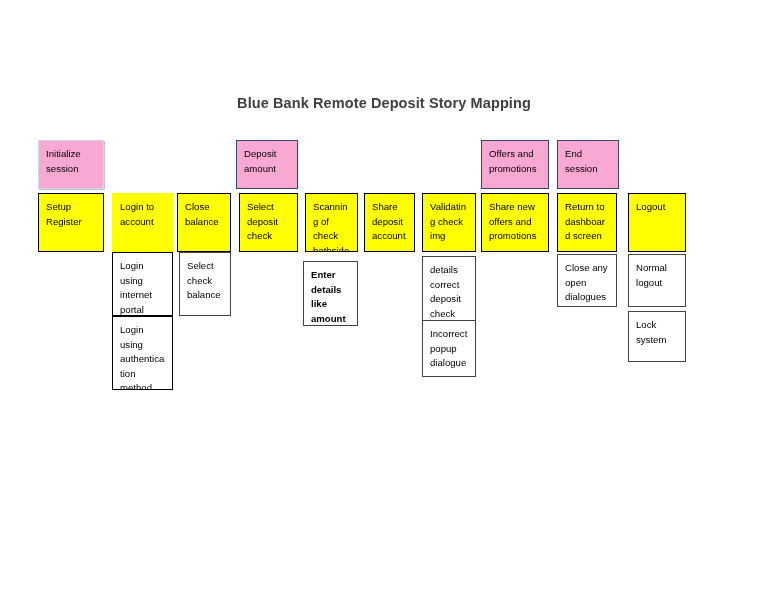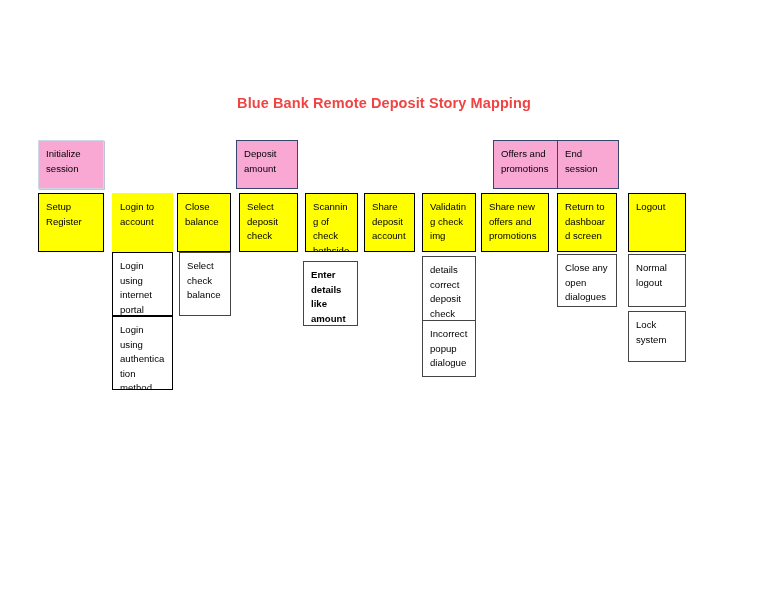--- a/index.html
+++ b/index.html
@@ -26,21 +26,21 @@
 
   .title {
     position: absolute;
     left: 0;
     top: 95px;
     width: 768px;
     text-align: center;
     font-size: 14.5px;
     font-weight: bold;
     letter-spacing: 0.1px;
-    color: #ef4444;
+    color: #404040;
   }
 
   .card {
     position: absolute;
     box-sizing: border-box;
     font-size: 9.6px;
     line-height: 14.6px;
     padding: 6px 6px 4px 7px;
     overflow: hidden;
     word-wrap: break-word;
@@ -81,21 +81,21 @@
   <div class="title">Blue Bank Remote Deposit Story Mapping</div>
 
   <div class="card card-blue soft" style="left:38px; top:140px; width:66px; height:49px;">
     <span>Initialize session</span>
   </div>
 
   <div class="card card-blue" style="left:236px; top:140px; width:62px; height:49px;">
     <span>Deposit amount</span>
   </div>
 
-  <div class="card card-blue" style="left:481px; top:140px; width:68px; height:49px;margin-left:12px;">
+  <div class="card card-blue" style="left:481px; top:140px; width:68px; height:49px;">
     <span>Offers and promotions</span>
   </div>
 
   <div class="card card-blue" style="left:557px; top:140px; width:62px; height:49px;">
     <span>End session</span>
   </div>
 
   <div class="card card-yellow" style="left:38px; top:193px; width:66px; height:59px;">
     <span>Setup Register</span>
   </div>

